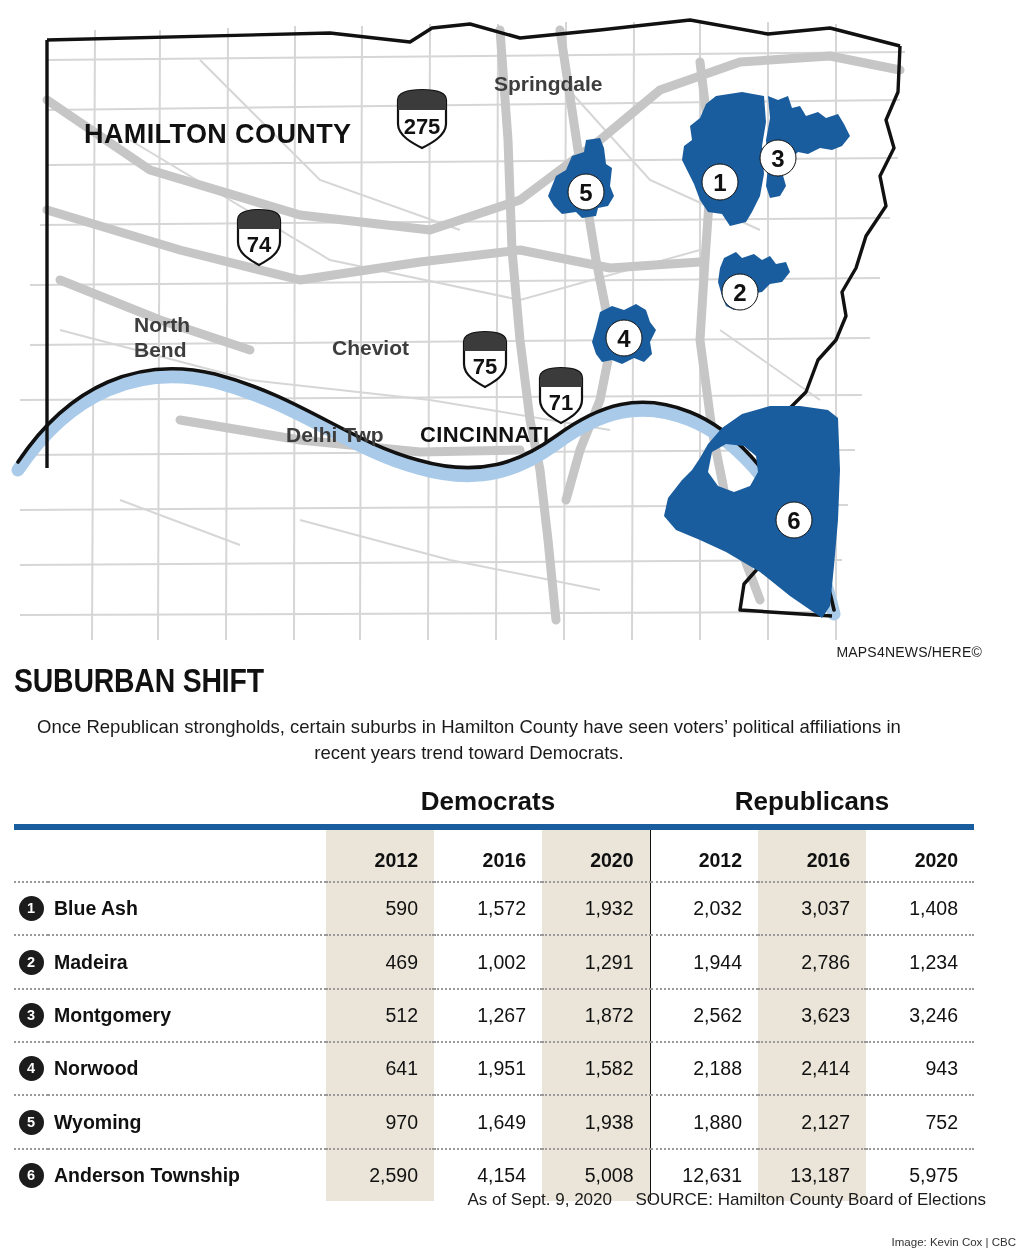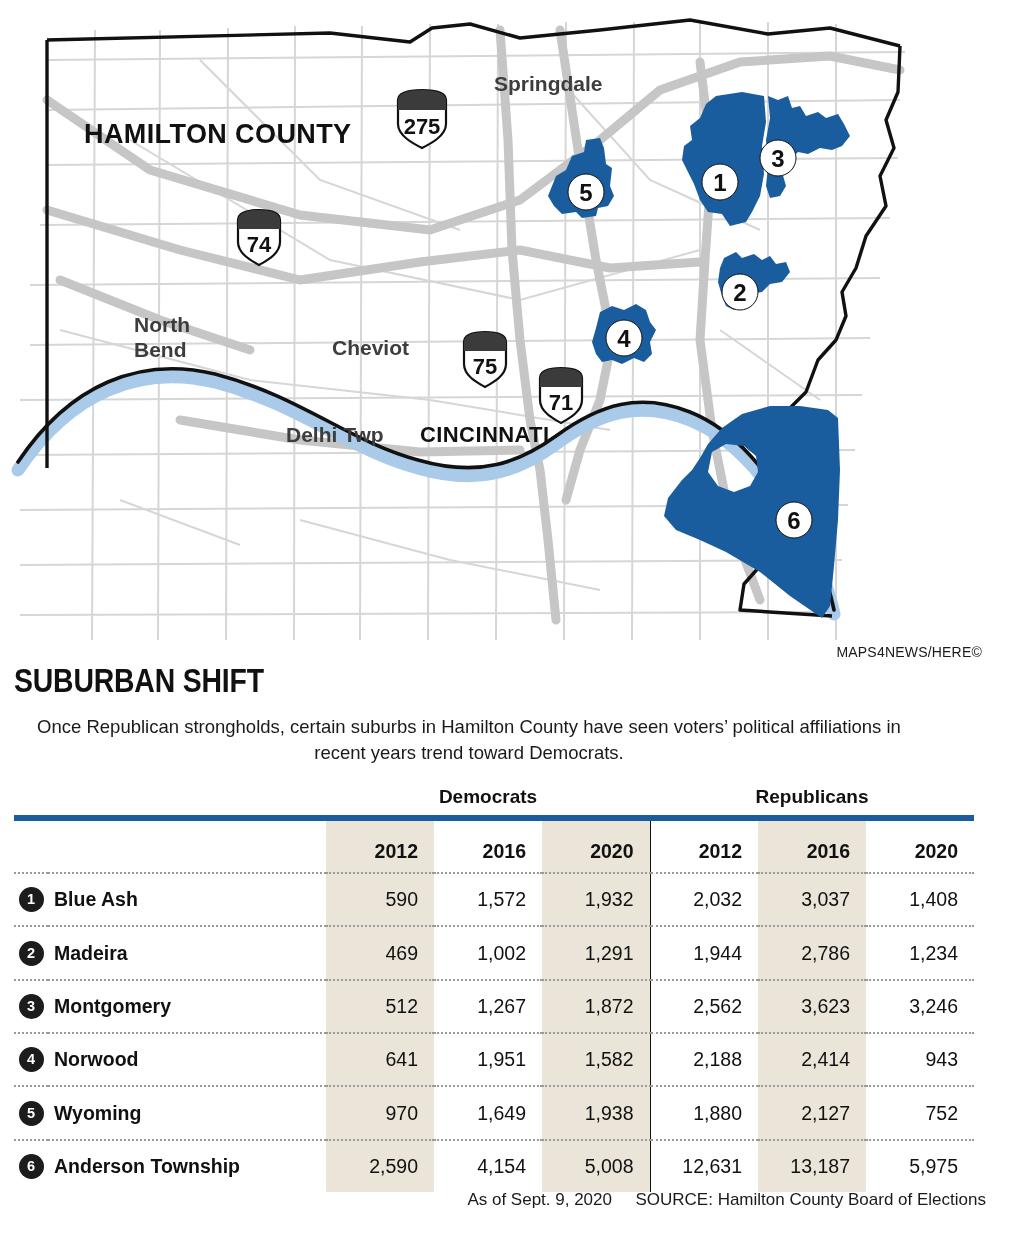--- a/index.html
+++ b/index.html
@@ -68,21 +68,21 @@
   table.data {
     border-collapse: collapse;
     width: 960px;
     table-layout: fixed;
   }
   table.data col.c-num    { width: 34px; }
   table.data col.c-name   { width: 278px; }
   table.data col.c-val    { width: 108px; }
 
   .grp-head th {
-    font-size: 19px;
+    font-size: 26px;
     font-weight: bold;
     color: #111111;
     padding: 0 0 7px 0;
     text-align: center;
     border: none;
     background: none;
   }
   .rule-row td {
     padding: 0;
     height: 6px;
@@ -463,14 +463,15 @@
         </tr>
       </tbody>
     </table>
   </div>
 
   <div class="source-line">
     <span>As of Sept. 9, 2020</span>
     <span class="gap"></span>
     <span>SOURCE: Hamilton County Board of Elections</span>
   </div>
+  <div class="image-credit">Image: Kevin Cox | CBC</div>
 
 </div>
 
 </body></html>

